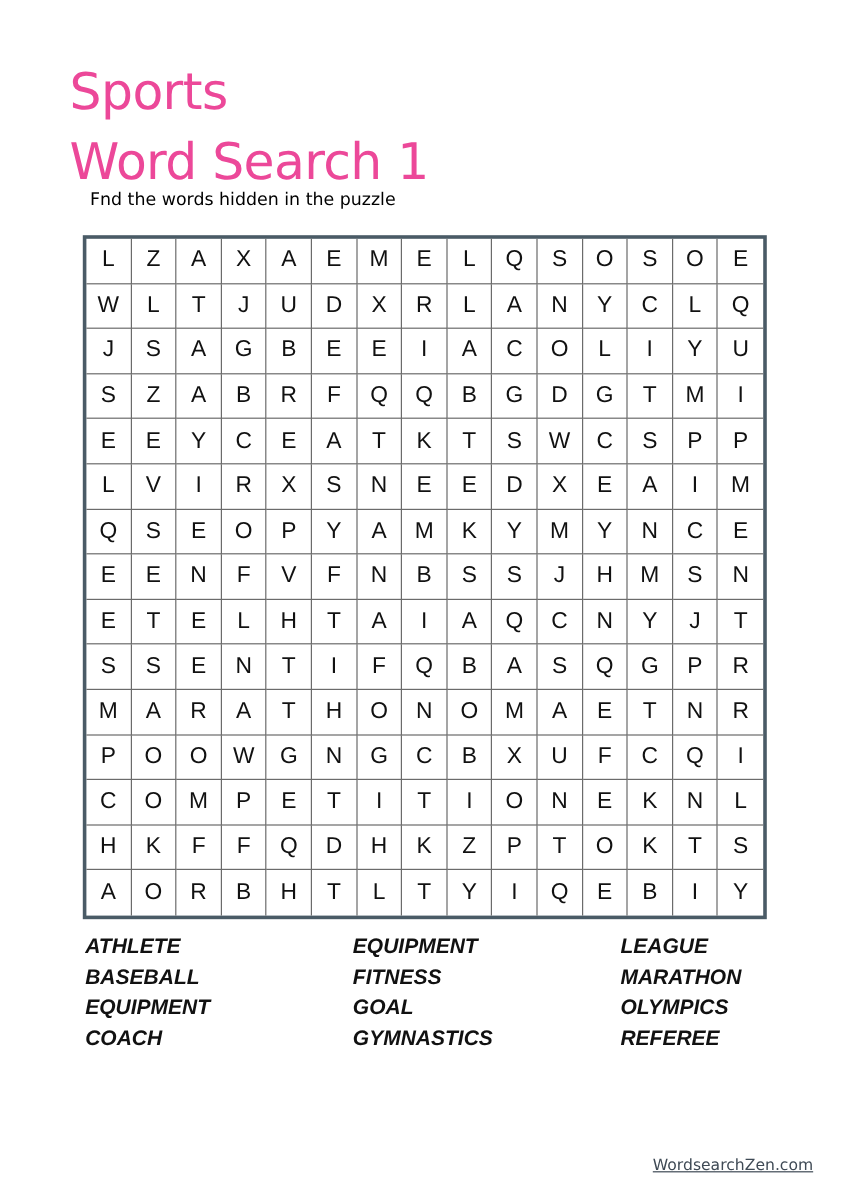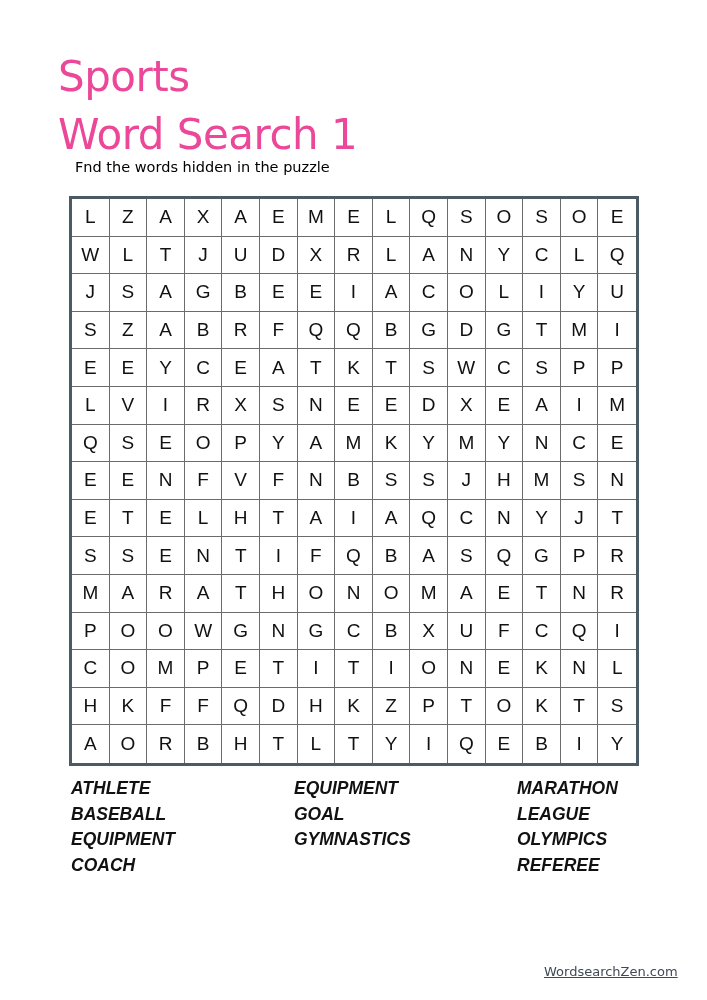--- a/index.html
+++ b/index.html
@@ -287,24 +287,25 @@
 
 <div class="words" id="words">
     <div>
       <div class="word">ATHLETE</div>
       <div class="word">BASEBALL</div>
       <div class="word">EQUIPMENT</div>
       <div class="word">COACH</div>
     </div>
     <div>
       <div class="word">EQUIPMENT</div>
+      <div class="word">FITNESS</div>
       <div class="word">GOAL</div>
       <div class="word">GYMNASTICS</div>
     </div>
     <div>
+      <div class="word">LEAGUE</div>
       <div class="word">MARATHON</div>
-      <div class="word">LEAGUE</div>
       <div class="word">OLYMPICS</div>
       <div class="word">REFEREE</div>
     </div>
   </div>
 
 <div class="footer">WordsearchZen.com</div>
 
 </body></html>

